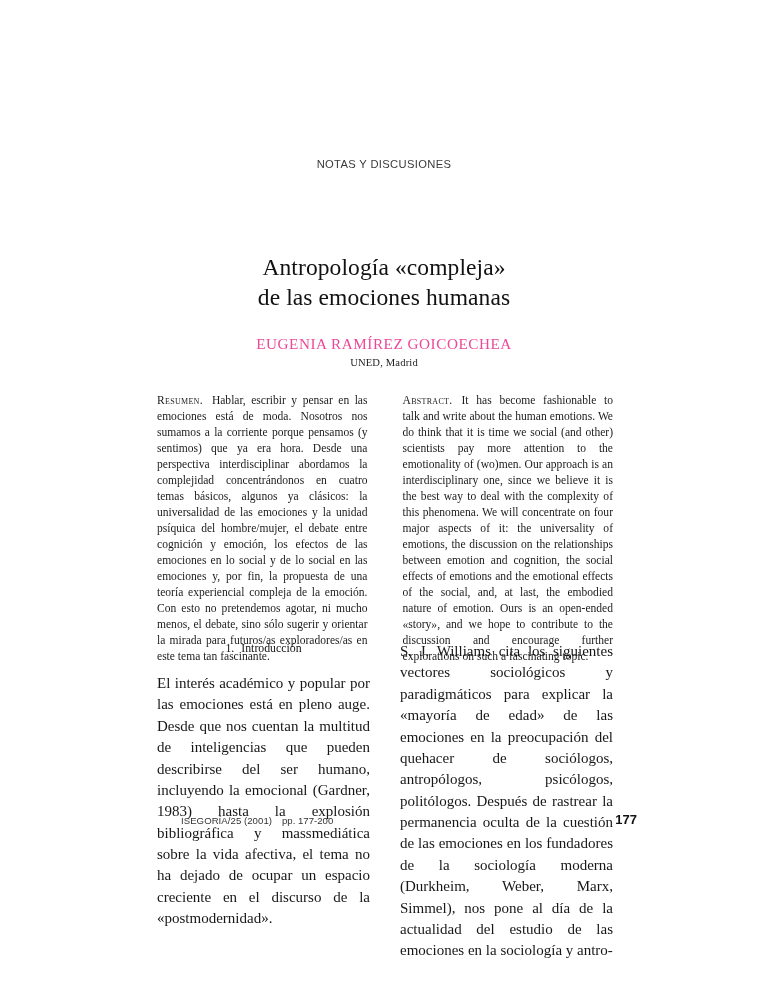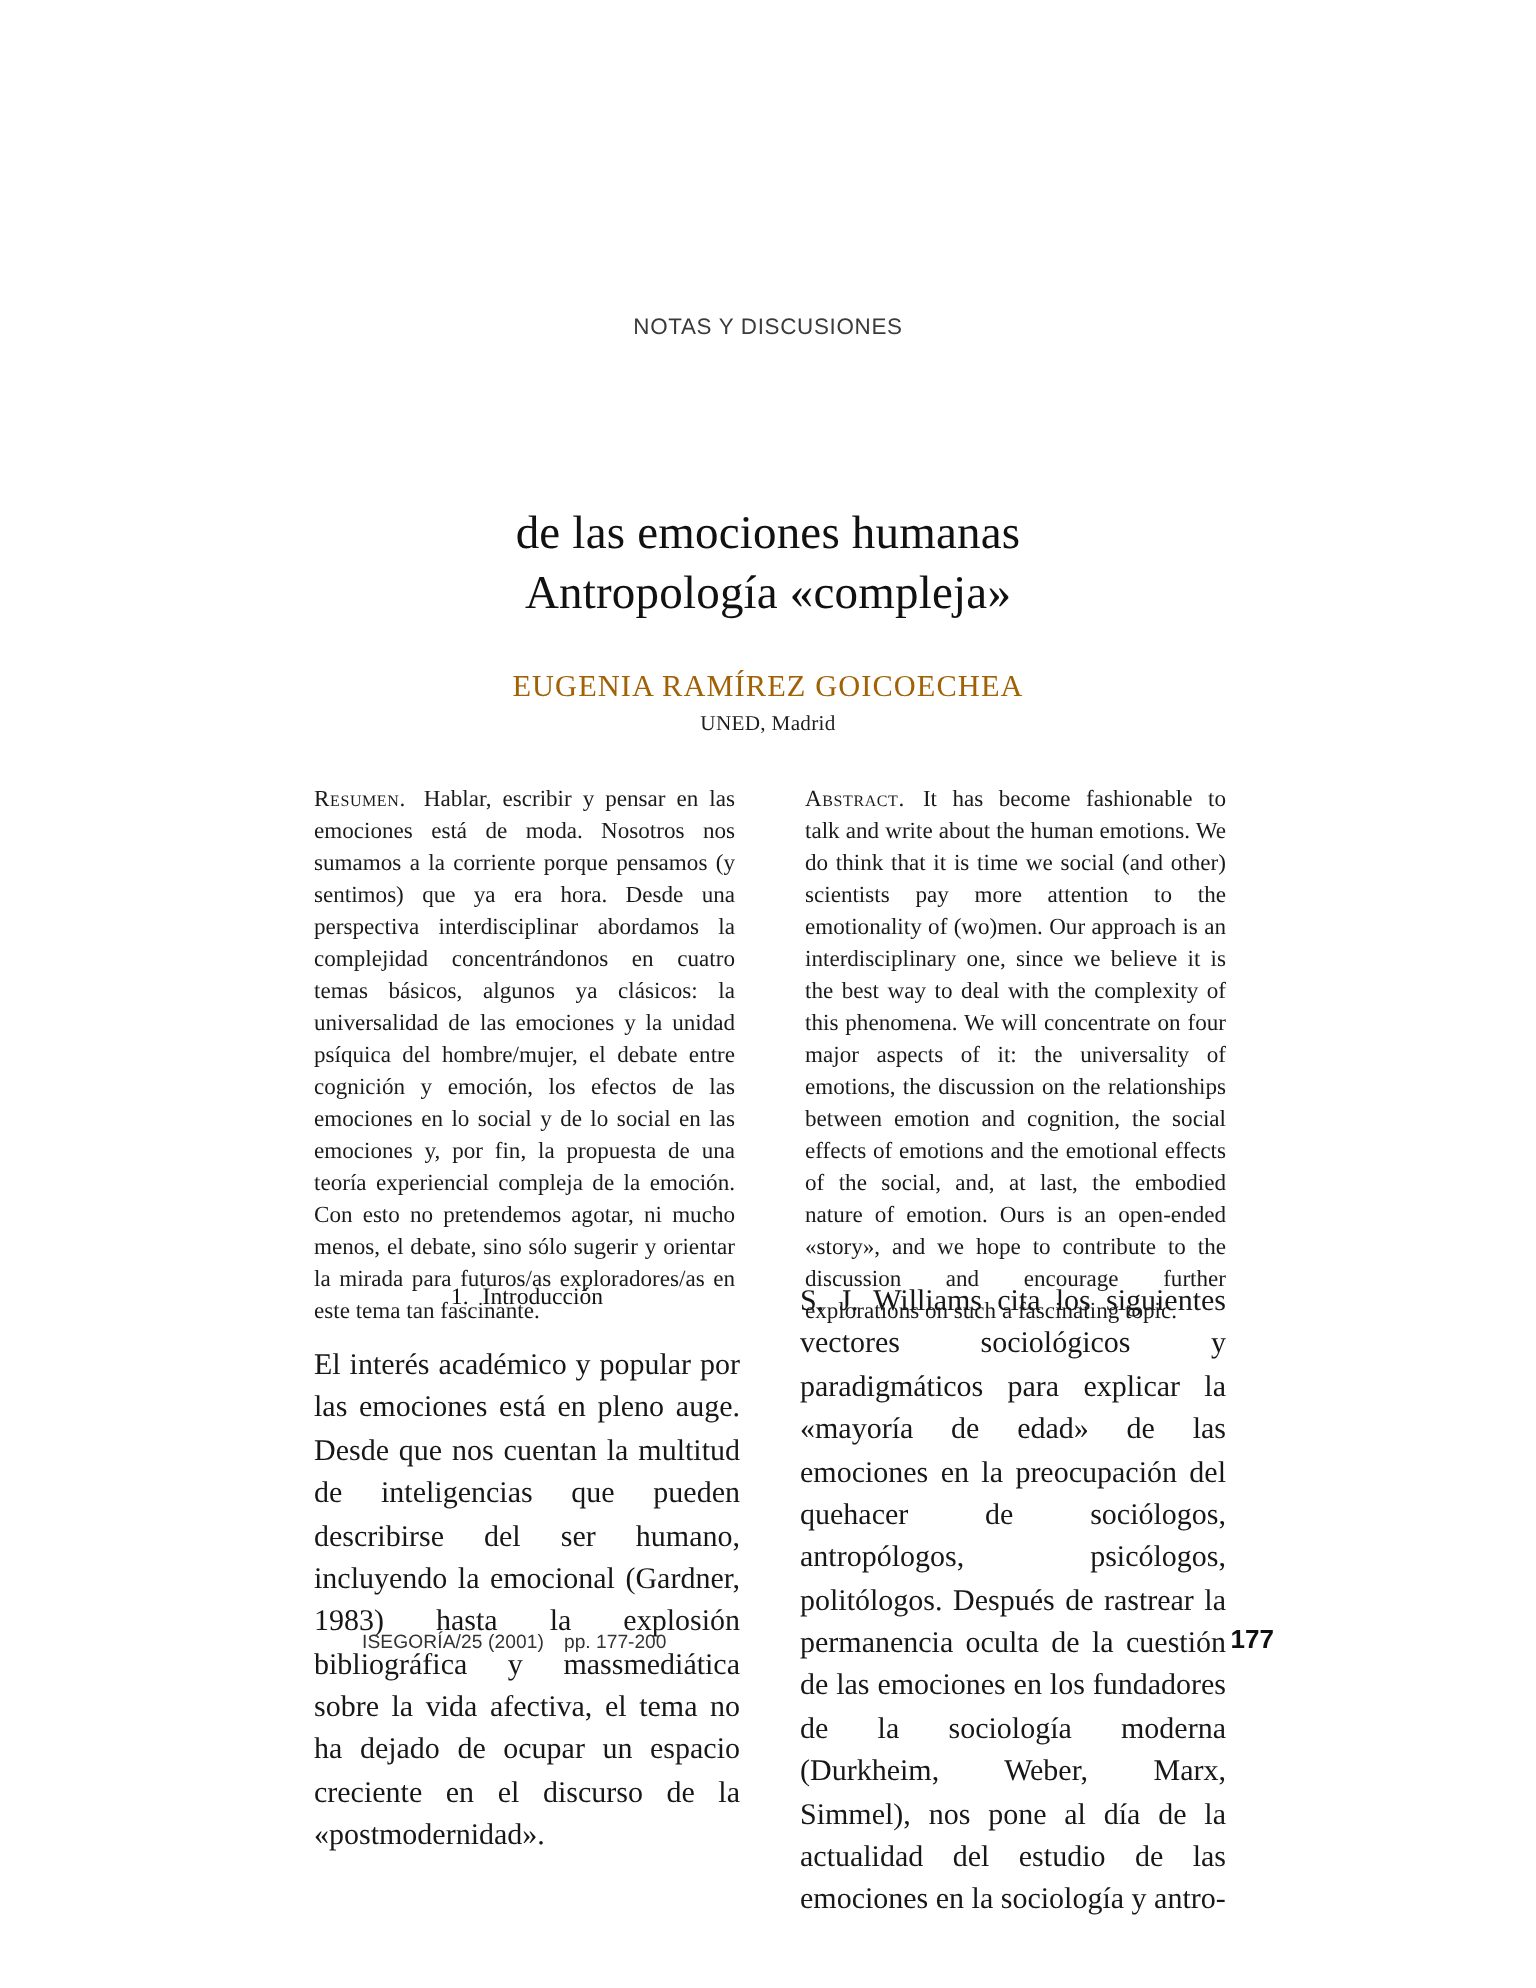--- a/index.html
+++ b/index.html
@@ -54,21 +54,21 @@
     letter-spacing: 0.1px;
   }
   .doc-title .line {
     display: block;
   }
   .author {
     margin-top: 23px;
     font-size: 15.2px;
     font-variant: small-caps;
     letter-spacing: 0.55px;
-    color: #a16207;
+    color: #ec4899;
   }
   .affiliation {
     margin-top: 4px;
     font-size: 10.6px;
     color: #1d1d1d;
     letter-spacing: 0.15px;
   }
 
   
   .abstracts {
@@ -154,22 +154,22 @@
 </style>
 </head>
 <body>
 
 <div class="page">
 
   <div class="running-head">NOTAS Y DISCUSIONES</div>
 
   <div class="title-block">
     <h1 class="doc-title">
+      <span class="line">Antropología «compleja»</span>
       <span class="line">de las emociones humanas</span>
-      <span class="line">Antropología «compleja»</span>
     </h1>
     <div class="author">EUGENIA RAMÍREZ GOICOECHEA</div>
     <div class="affiliation">UNED, Madrid</div>
   </div>
 
   <div class="abstracts">
     <div class="abstract-col">
       <p><span class="lead-label">Resumen.</span><span class="lead-gap"></span><span>Hablar, escribir y pensar en las emociones está de moda. Nosotros nos sumamos a la corriente porque pensamos (y sentimos) que ya era hora. Desde una perspectiva interdisciplinar abordamos la complejidad concentrándonos en cuatro temas básicos, algunos ya clásicos: la universalidad de las emociones y la unidad psíquica del hombre/mujer, el debate entre cognición y emoción, los efectos de las emociones en lo social y de lo social en las emociones y, por fin, la propuesta de una teoría experiencial compleja de la emoción. Con esto no pretendemos agotar, ni mucho menos, el debate, sino sólo sugerir y orientar la mirada para futuros/as exploradores/as en este tema tan fascinante.</span></p>
     </div>
     <div class="abstract-col">

